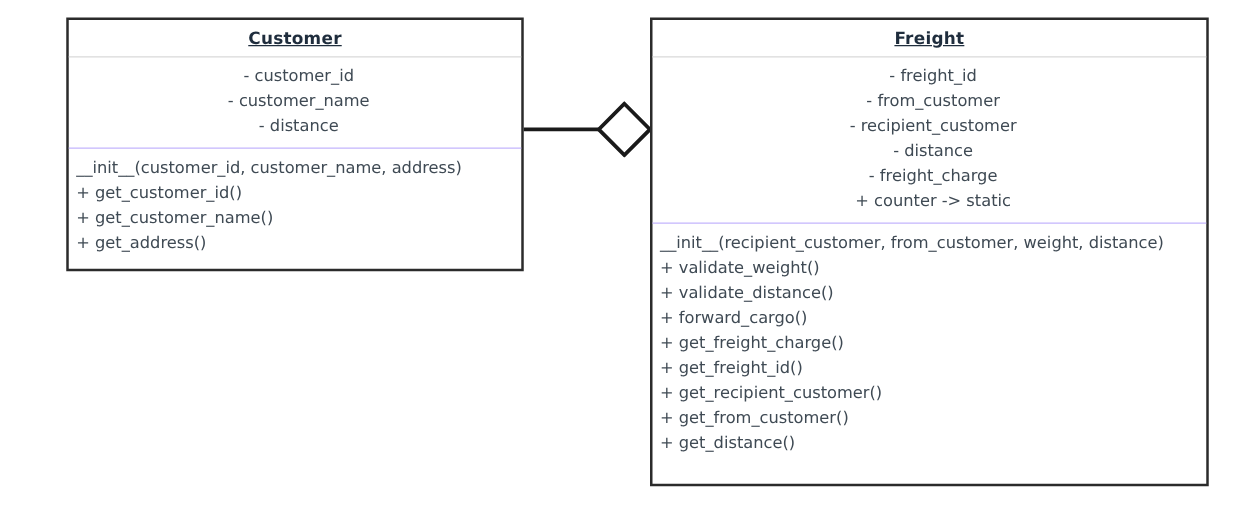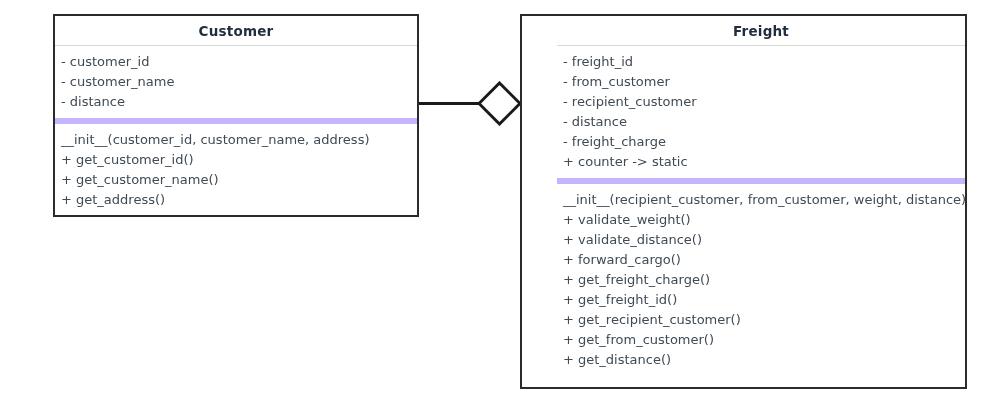--- a/index.html
+++ b/index.html
@@ -37,29 +37,31 @@
   .uml-title {
     height: 30px;
     line-height: 30px;
     text-align: center;
     font-weight: bold;
     font-size: 13.5px;
     color: #1f2d3d;
     border-bottom: 1px solid #d9d9d9;
     box-sizing: border-box;
     letter-spacing: 0.2px;
+    text-decoration: underline;
   }
 
   .uml-compartment {
     padding: 6px 0 6px 0;
     box-sizing: border-box;
   }
 
   .uml-compartment.attributes {
-    border-bottom: 6px solid #c4b5fd;
+    border-bottom: 1px solid #c4b5fd;
+    text-align: center;
   }
 
   .uml-row {
     font-size: 13px;
     line-height: 20px;
     color: #3f4a54;
     white-space: nowrap;
     padding-left: 6px;
   }
 
@@ -69,21 +71,20 @@
     top: 14px;
     width: 366px;
     height: 203px;
   }
 
   #class-freight {
     left: 520px;
     top: 14px;
     width: 447px;
     height: 375px;
-    padding-left: 35px;
   }
 
   
   .connector-line {
     position: absolute;
     background: #1a1a1a;
   }
 
   #assoc-line {
     left: 419px;

